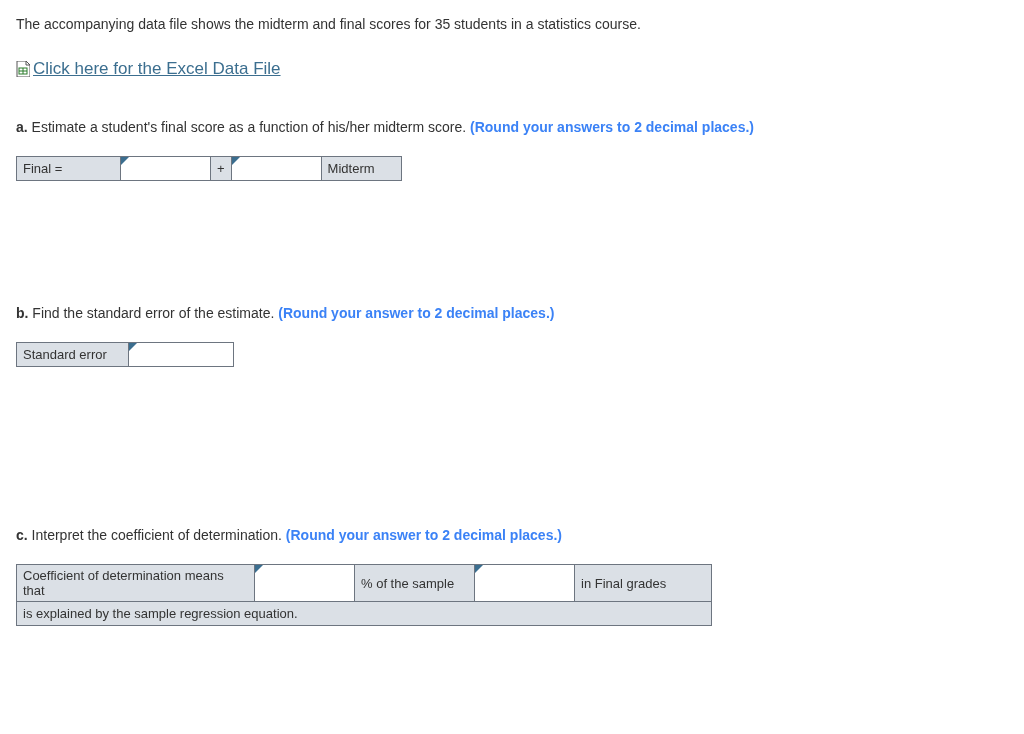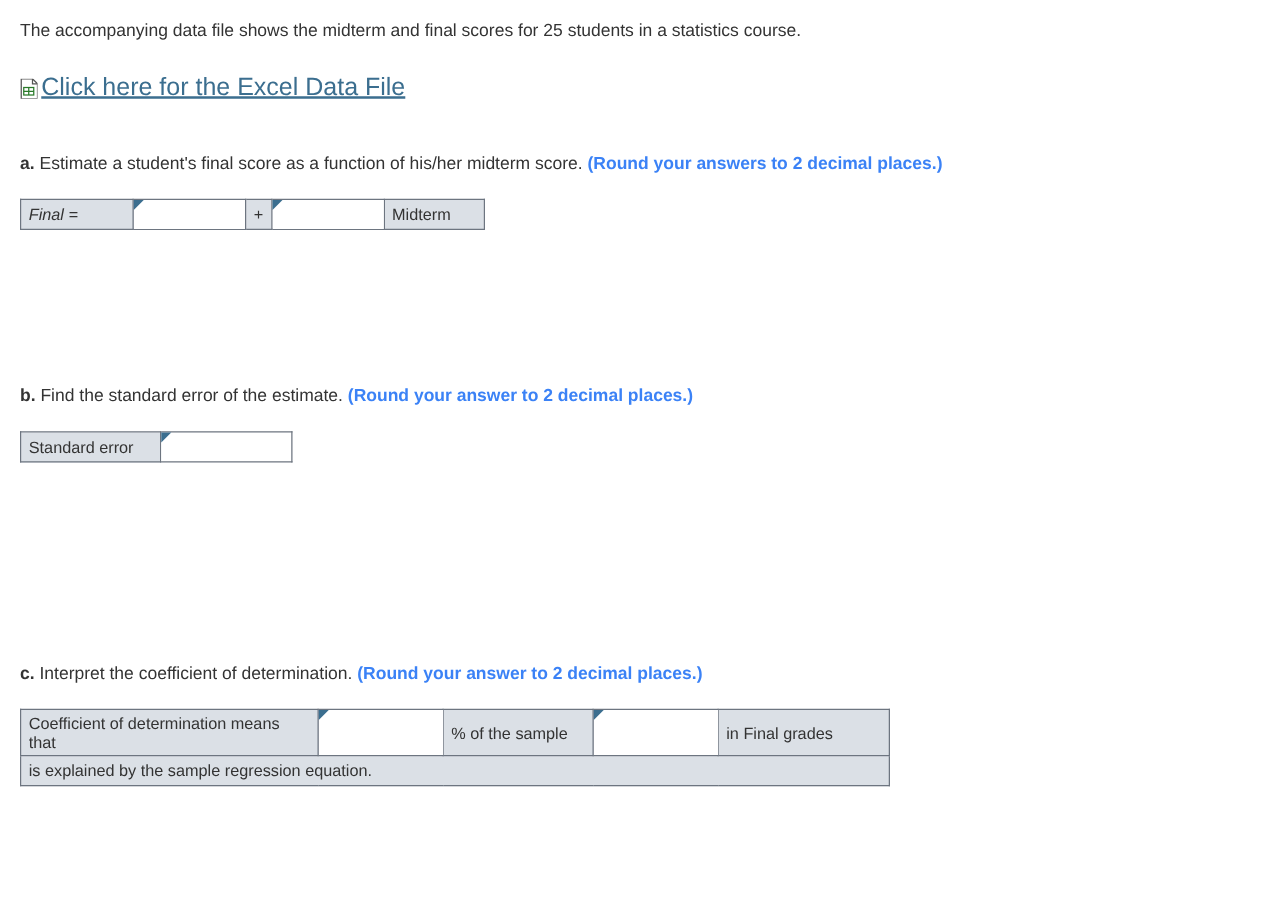--- a/index.html
+++ b/index.html
@@ -11,21 +11,21 @@
       padding: 14px 16px;
       background: #fff;
       width: 1024px;
     }
     .intro { margin-bottom: 24px; line-height: 1.5; }
     .file-link-row { margin-bottom: 38px; }
     .file-link {
       color: #3b6e8f;
       text-decoration: underline;
       cursor: pointer;
-      font-size: 20px;
+      font-size: 17px;
     }
     .file-icon {
       display: inline-block;
       width: 14px;
       height: 16px;
       vertical-align: text-bottom;
       margin-right: 3px;
     }
     .question { margin-bottom: 28px; }
     .q-text { margin-bottom: 18px; line-height: 1.5; }
@@ -64,21 +64,21 @@
       padding: 3px 4px;
       font-size: 13px;
       outline: none;
     }
     .spacer-a { height: 94px; }
     .spacer-b { height: 130px; }
   </style>
 </head>
 <body>
 
-<div class="intro">The accompanying data file shows the midterm and final scores for 25 students in a statistics course.</div>
+<div class="intro">The accompanying data file shows the midterm and final scores for 35 students in a statistics course.</div>
 
 <div class="file-link-row">
   <span class="file-icon">
     <svg width="14" height="16" viewBox="0 0 14 16">
       <path d="M1 0 L10 0 L14 4 L14 16 L1 16 Z" fill="#fff" stroke="#555" stroke-width="1"></path>
       <path d="M10 0 L10 4 L14 4" fill="none" stroke="#555" stroke-width="1"></path>
       <rect x="3" y="7" width="8" height="6" fill="none" stroke="#2a7a2a" stroke-width="1"></rect>
       <line x1="7" y1="7" x2="7" y2="13" stroke="#2a7a2a" stroke-width="1"></line>
       <line x1="3" y1="10" x2="11" y2="10" stroke="#2a7a2a" stroke-width="1"></line>
     </svg>
@@ -87,21 +87,21 @@
 
 <div class="question">
   <div class="q-text">
     <span class="bold">a.</span>
     <span>Estimate a student's final score as a function of his/her midterm score.</span>
     <span class="red">(Round your answers to 2 decimal places.)</span>
   </div>
   <table class="ans">
     <tbody>
         <tr>
-      <td style="width:90px;font-style:italic;">Final =</td>
+      <td style="width:104px;">Final =</td>
       <td class="input-cell" style="width:90px;">
         <div class="corner"></div>
         <input type="text" value="" style="">
       </td>
       <td style="width:14px;text-align:center;">+</td>
       <td class="input-cell" style="width:90px;">
         <div class="corner"></div>
         <input type="text" value="" style="">
       </td>
       <td style="width:80px;">Midterm</td>

